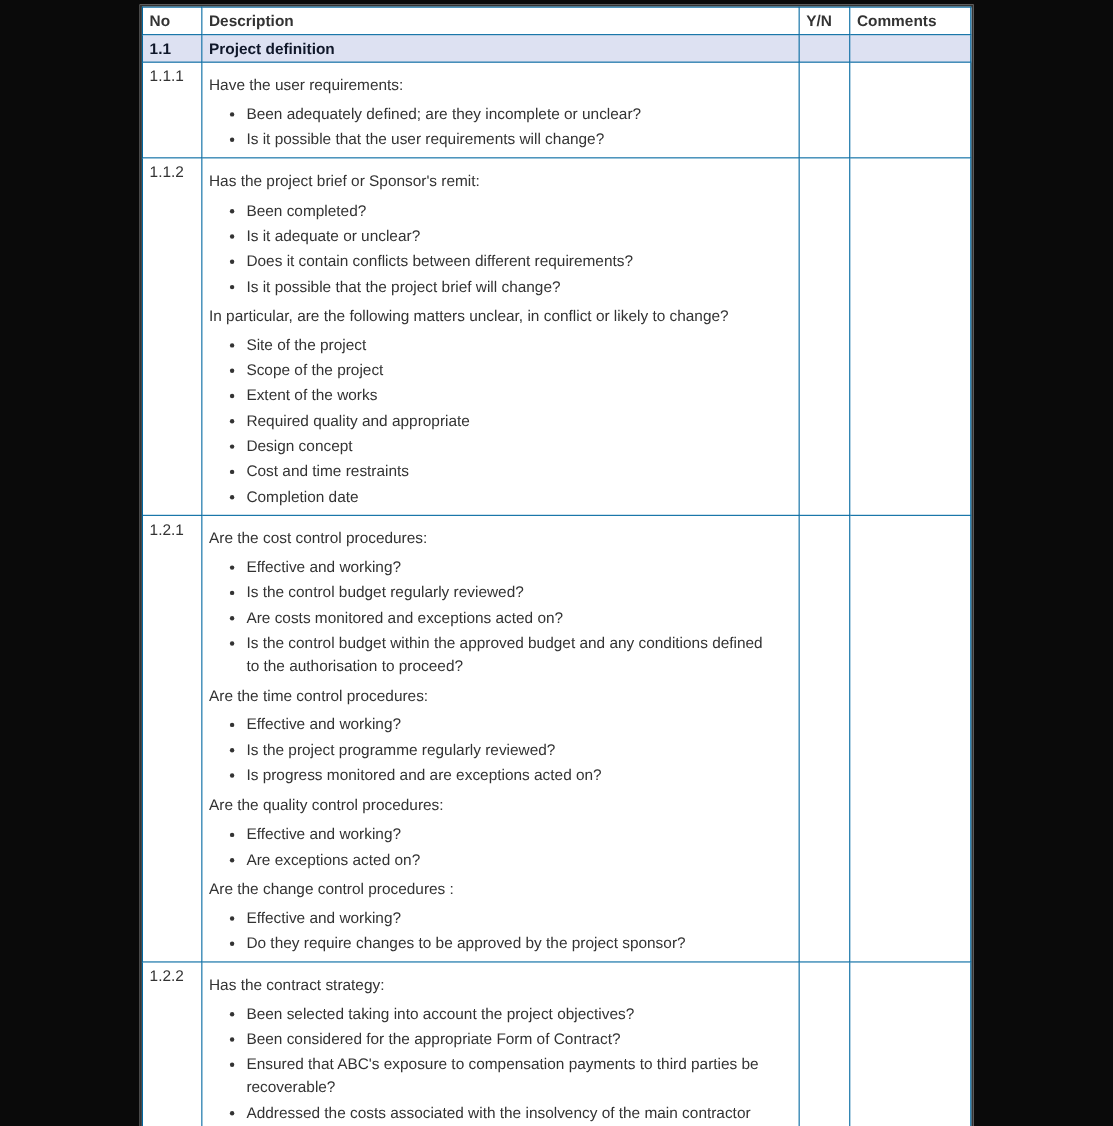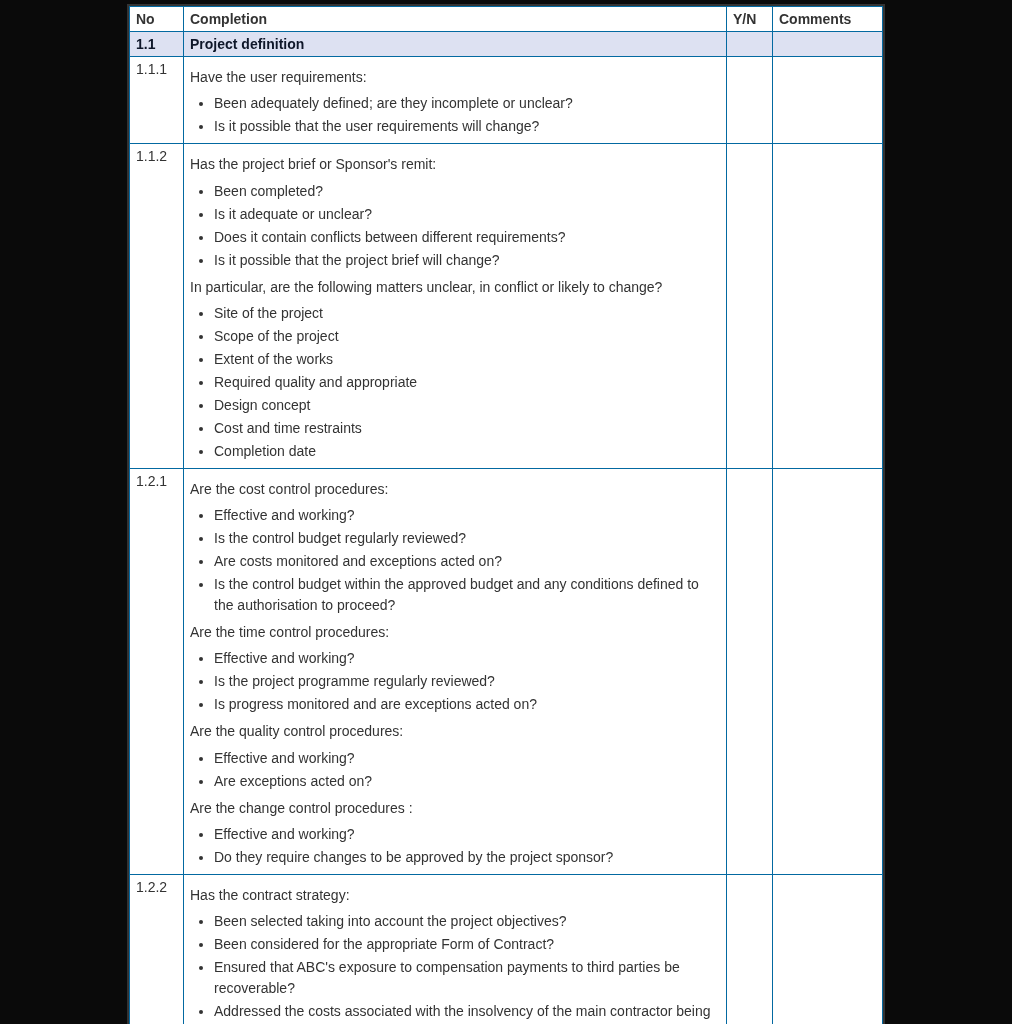--- a/index.html
+++ b/index.html
@@ -46,21 +46,21 @@
   }
   .desc-content p {
     margin: 6px 0;
     line-height: 1.45;
   }
   .desc-content ul {
     margin: 2px 0 2px 18px;
     padding: 0;
   }
   .desc-content li {
-    margin: 2px 6px;
+    margin: 2px 16px;
     line-height: 1.5;
     list-style-type: disc;
   }
   .caption {
     color: #fff;
     font-family: "Times New Roman", serif;
     font-weight: bold;
     font-size: 18px;
     margin-top: 6px;
     text-align: center;
@@ -74,21 +74,21 @@
   <table>
     <colgroup>
       <col class="no">
         <col class="desc">
         <col class="yn">
         <col class="comments">
     </colgroup>
     <thead>
       <tr>
         <th>No</th>
-        <th>Completion</th>
+        <th>Description</th>
         <th>Y/N</th>
         <th>Comments</th>
       </tr>
     </thead>
     <tbody id="tbody">
         <tr class="section">
           <td>1.1</td>
           <td>Project definition</td>
           <td></td>
           <td></td>

